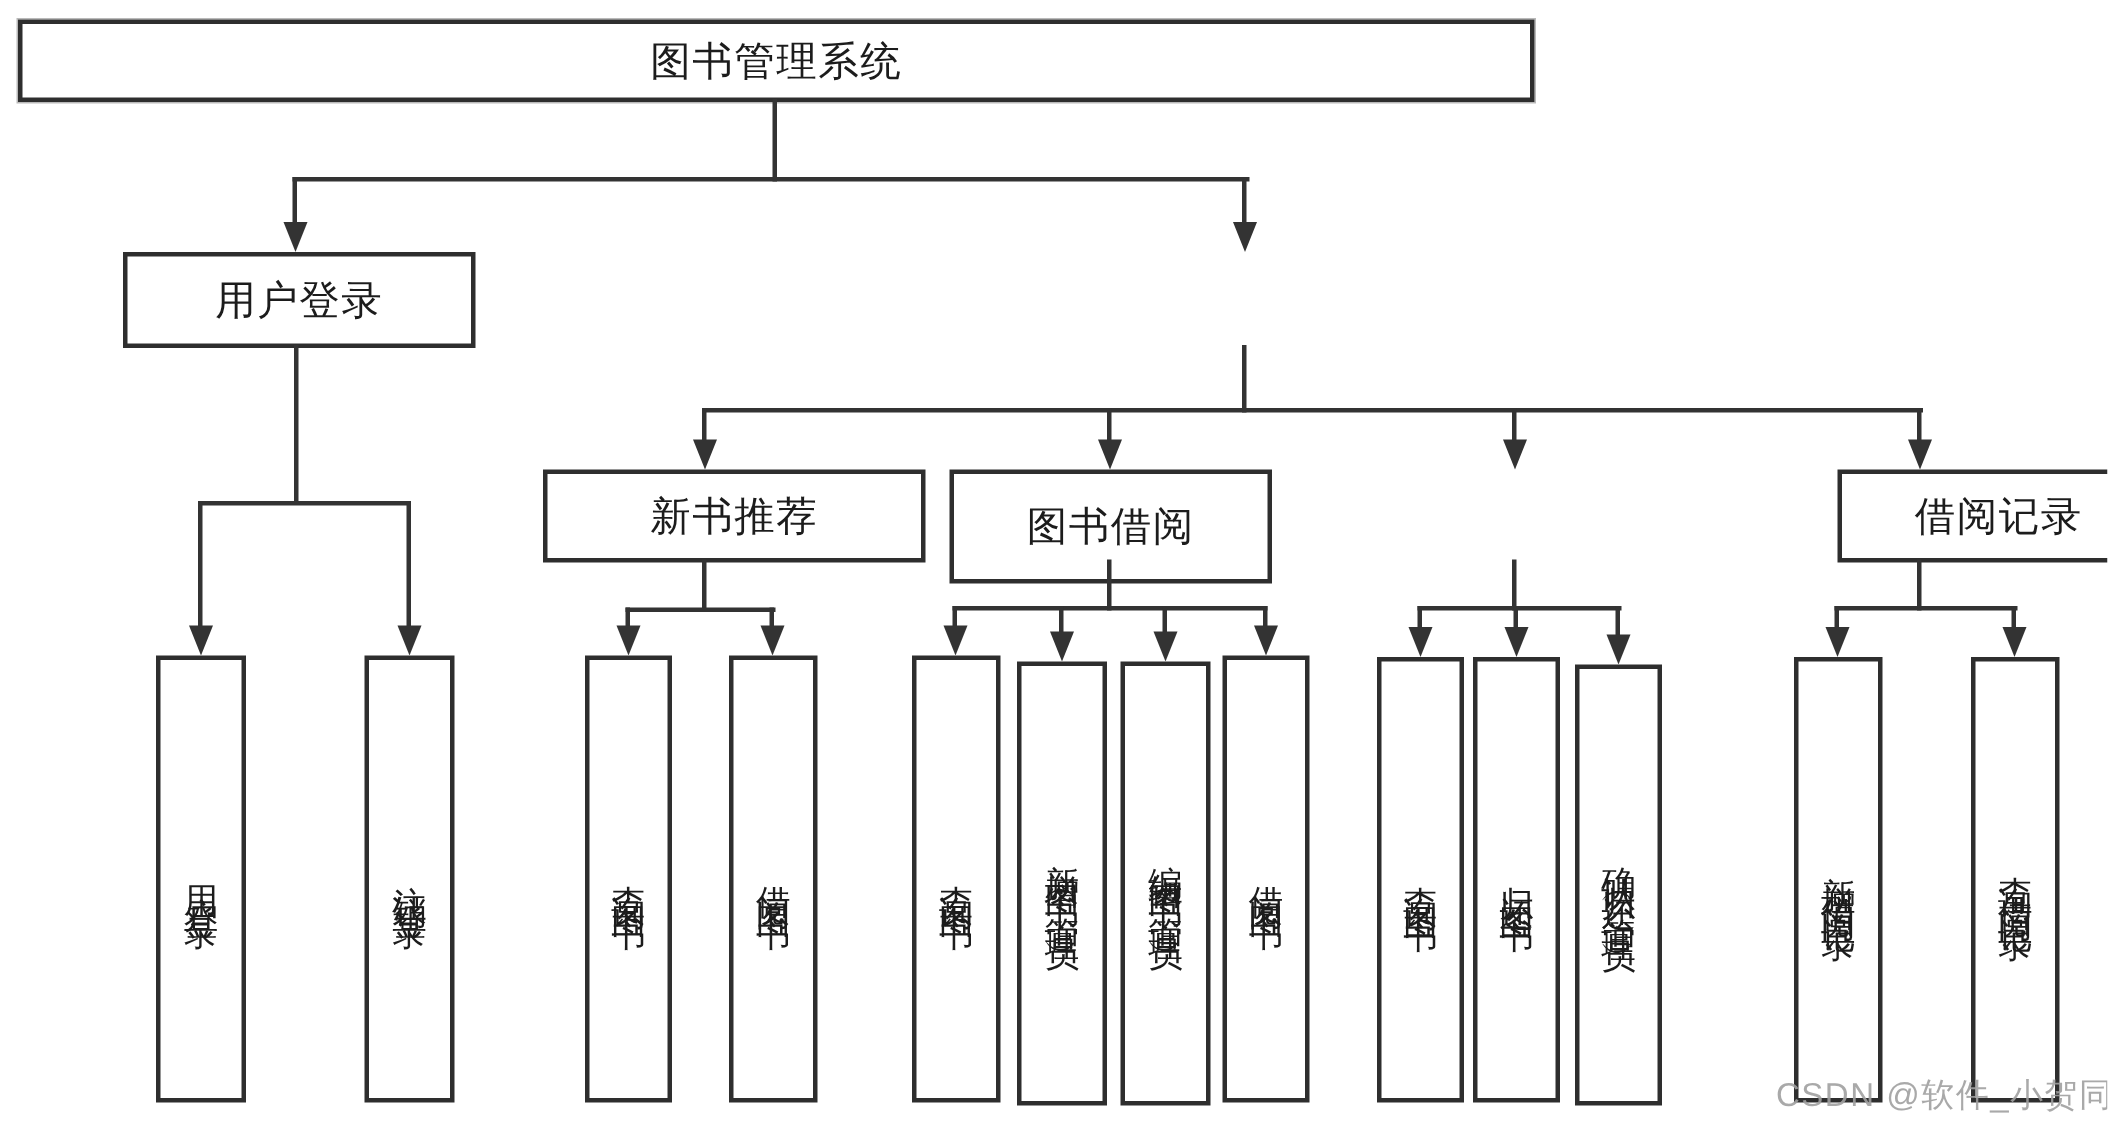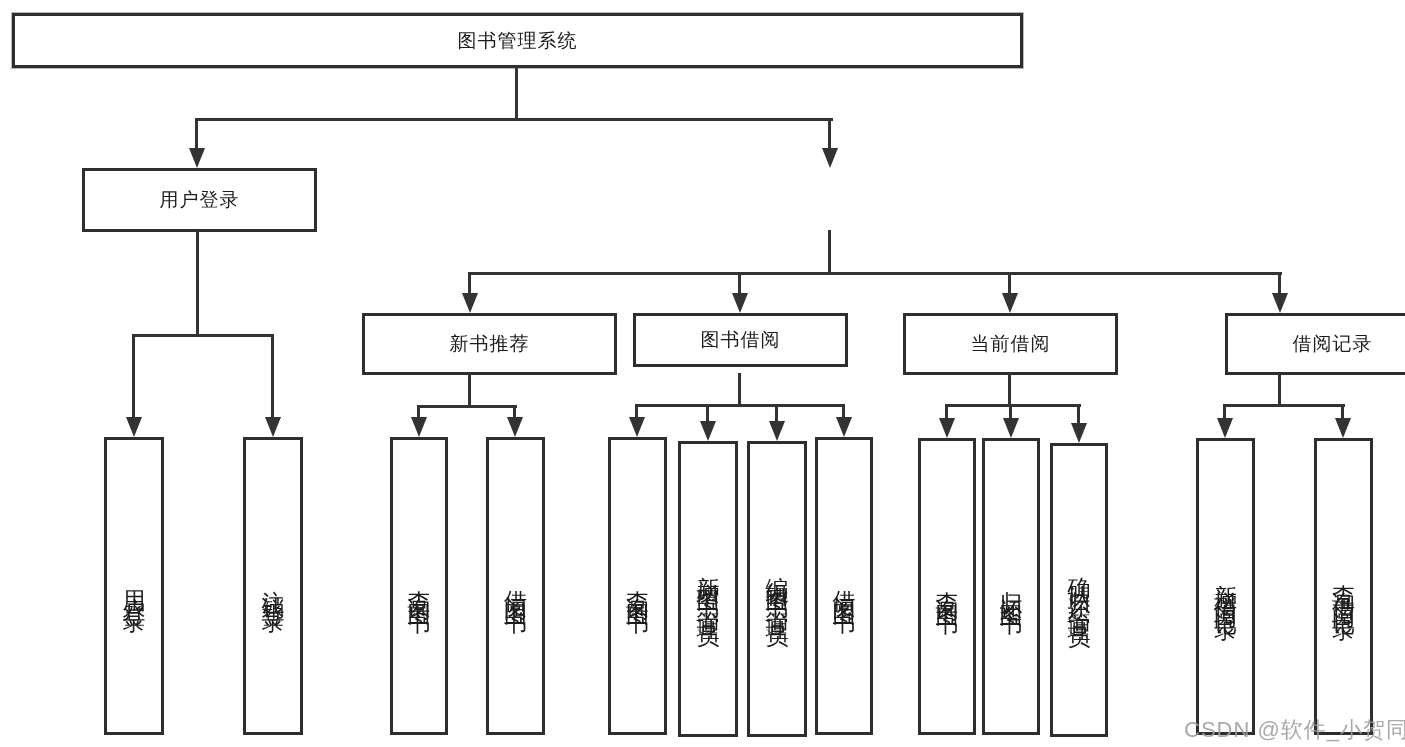--- a/index.html
+++ b/index.html
@@ -15,21 +15,21 @@
   .bx {
     position: absolute;
     background: #ffffff;
     border: 3px solid #2e2e2e;
     display: flex;
     align-items: center;
     justify-content: center;
     color: #1c1c1c;
   }
   .hlabel {
-    font-size: 19px;
+    font-size: 27px;
     letter-spacing: 1px;
     color: #1c1c1c;
     white-space: nowrap;
   }
   .root { box-shadow: 0 0 0 1px #b9b9b9; }
   .vt {
     writing-mode: vertical-rl;
     text-orientation: mixed;
     font-size: 23px;
     letter-spacing: 7px;
@@ -90,25 +90,22 @@
   <div class="ln" style="left:738px;top:272px;width:3px;height:23px"></div>
   <div class="arw" style="left:732px;top:293px"></div>
   <div class="ln" style="left:1008px;top:272px;width:3px;height:23px"></div>
   <div class="arw" style="left:1002px;top:293px"></div>
   <div class="ln" style="left:1278px;top:272px;width:3px;height:23px"></div>
   <div class="arw" style="left:1272px;top:293px"></div>
 
   <div class="bx" style="left:362px;top:313px;width:255px;height:62px">
     <span class="hlabel">新书推荐</span>
   </div>
-  <div class="bx" style="left:633px;top:313px;width:215px;height:54px">
+  <div class="bx" style="left:633px;top:313px;width:215px;height:76px">
     <span class="hlabel">图书借阅</span>
-  </div>
-  <div class="bx" style="left:903px;top:313px;width:215px;height:62px">
-    <span class="hlabel">当前借阅</span>
   </div>
   <div class="bx" style="left:1225px;top:313px;width:215px;height:62px">
     <span class="hlabel">借阅记录</span>
   </div>
 
   <div class="ln" style="left:468px;top:373px;width:3px;height:34px"></div>
   <div class="ln" style="left:417px;top:405px;width:100px;height:3px"></div>
   <div class="ln" style="left:417px;top:405px;width:3px;height:14px"></div>
   <div class="arw" style="left:411px;top:417px"></div>
   <div class="ln" style="left:513px;top:405px;width:3px;height:14px"></div>

